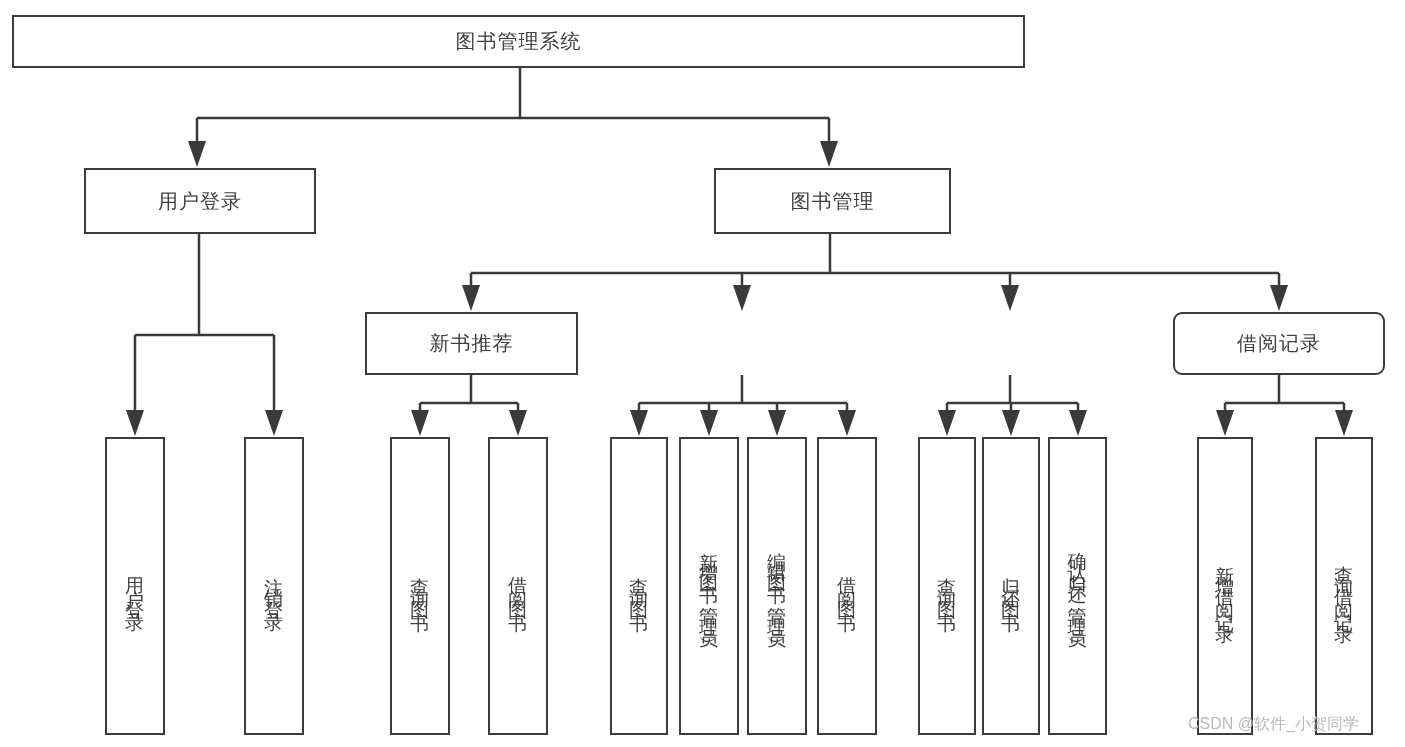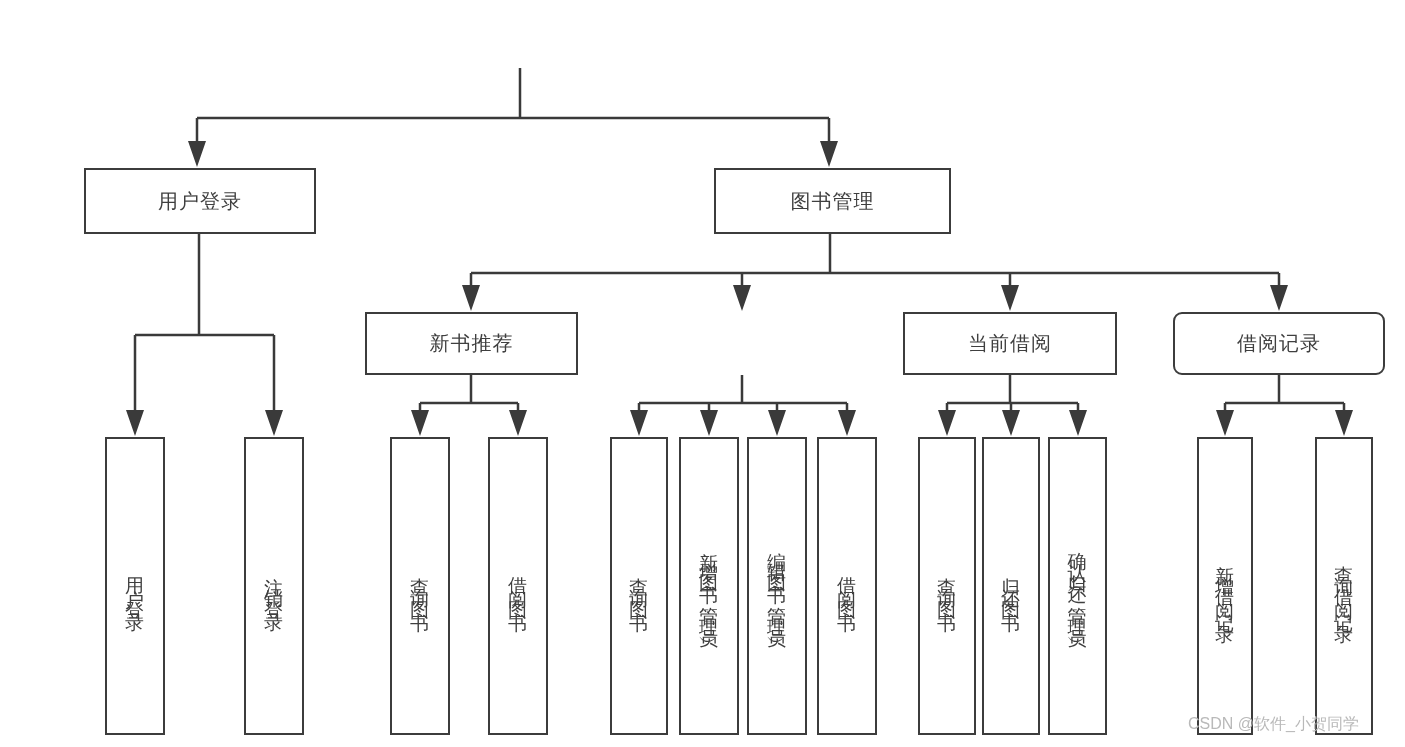--- a/index.html
+++ b/index.html
@@ -80,26 +80,26 @@
              M1010 311 L1001 285 L1019 285 Z  M1279 311 L1270 285 L1288 285 Z
              M135 436 L126 410 L144 410 Z  M274 436 L265 410 L283 410 Z
              M420 436 L411 410 L429 410 Z  M518 436 L509 410 L527 410 Z
              M639 436 L630 410 L648 410 Z  M709 436 L700 410 L718 410 Z
              M777 436 L768 410 L786 410 Z  M847 436 L838 410 L856 410 Z
              M947 436 L938 410 L956 410 Z  M1011 436 L1002 410 L1020 410 Z
              M1078 436 L1069 410 L1087 410 Z  M1225 436 L1216 410 L1234 410 Z
              M1344 436 L1335 410 L1353 410 Z" fill="#3a3a3a" stroke="none"></path>
   </svg>
 
+  <div class="hnode" style="left:12px;top:15px;width:1013px;height:53px;">图书管理系统</div>
 
   <div class="hnode" style="left:84px;top:168px;width:232px;height:66px;">用户登录</div>
   <div class="hnode" style="left:365px;top:312px;width:213px;height:63px;">新书推荐</div>
 
   <div class="hnode" style="left:714px;top:168px;width:237px;height:66px;">图书管理</div>
-  <div class="hnode" style="left:903px;top:312px;width:214px;height:63px;">当前借阅</div>
   <div class="hnode" style="left:1173px;top:312px;width:212px;height:63px;border-radius:9px;">借阅记录</div>
 
   <div class="leaf" style="left:105px;width:60px;">
     <span>用户登录</span>
   </div>
   <div class="leaf" style="left:244px;width:60px;">
     <span>注销登录</span>
   </div>
 
   <div class="leaf" style="left:390px;width:60px;">

